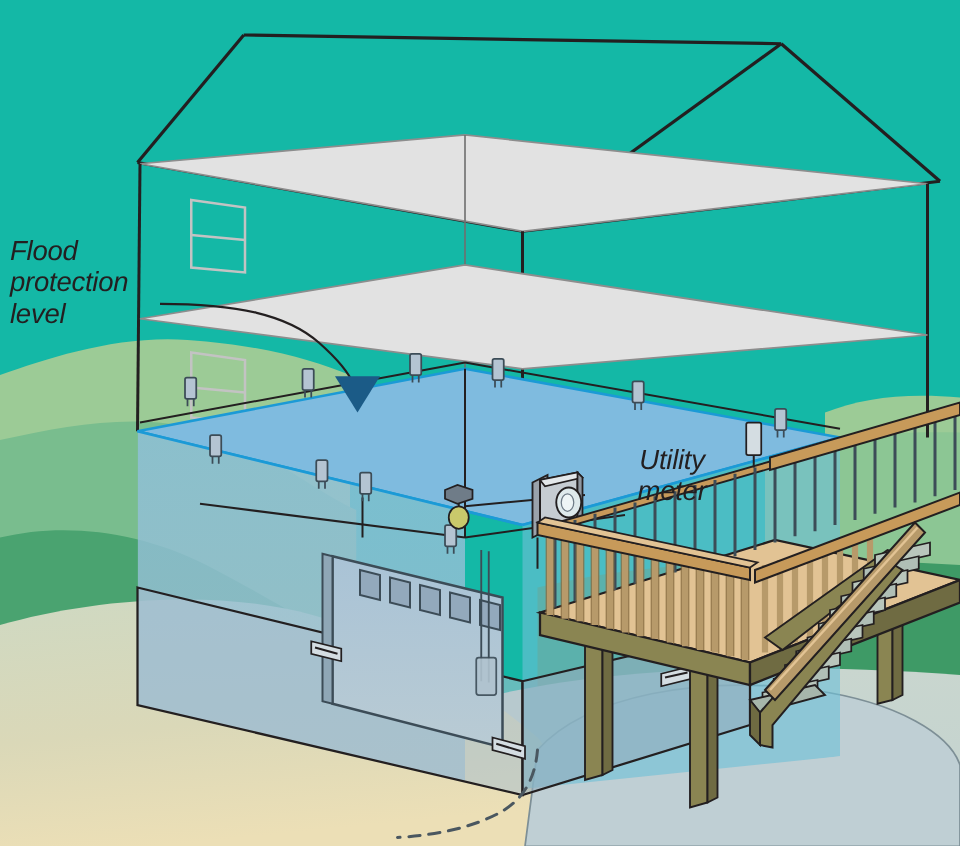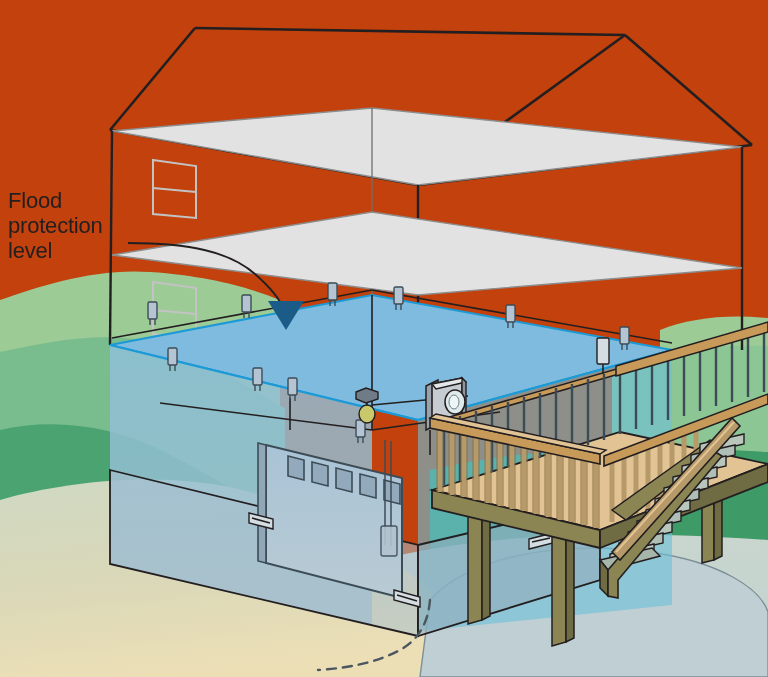--- a/index.html
+++ b/index.html
@@ -1,21 +1,21 @@
 <!DOCTYPE html>
 <html><head>
 <meta charset="utf-8">
 <title>Flood Protection Level Diagram</title>
 <style>
   html,body{margin:0;padding:0;background:#ffffff;}
   body{
     font-family:"Liberation Sans","DejaVu Sans",sans-serif;
     width:768px;height:677px;overflow:hidden;
   }
-  #stage{position:relative;width:768px;height:677px;background:#c2410c;}
+  #stage{position:relative;width:768px;height:677px;background:#14b8a6;font-style:italic;}
   #scene{position:absolute;inset:0;}
   .lbl{
     position:absolute;
     color:#231f20;
     font-size:22px;
     line-height:25px;
     letter-spacing:-0.2px;
     white-space:pre;
     font-family:"Liberation Sans","DejaVu Sans",sans-serif;
   }
@@ -391,14 +391,16 @@
       <polygon points="268,301 304,301 286,330" fill="#1b5b87"></polygon>
     </g>
 
     </g>
   </svg>
 
   <div class="lbl" id="flood-label">Flood
 protection
 level</div>
 
+  <div class="lbl" id="meter-label">Utility
+meter</div>
 
 </div>
 
 </body></html>

